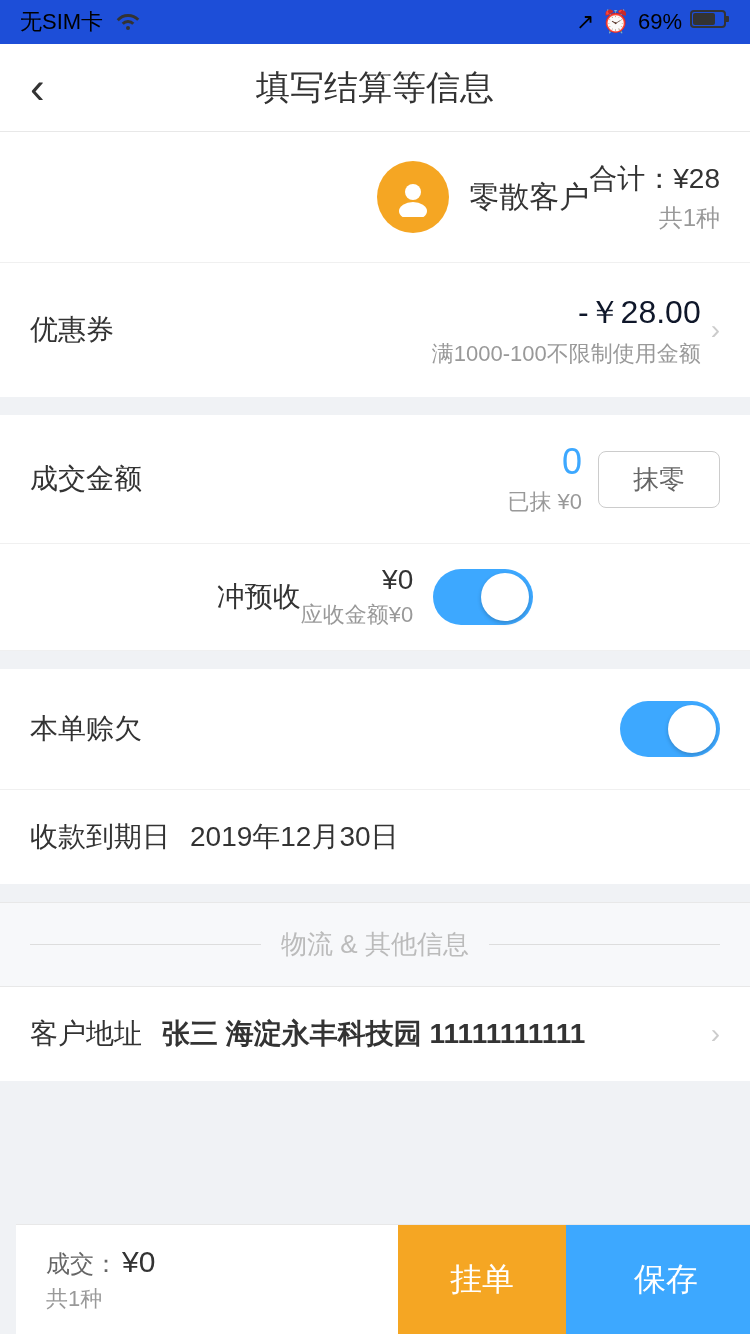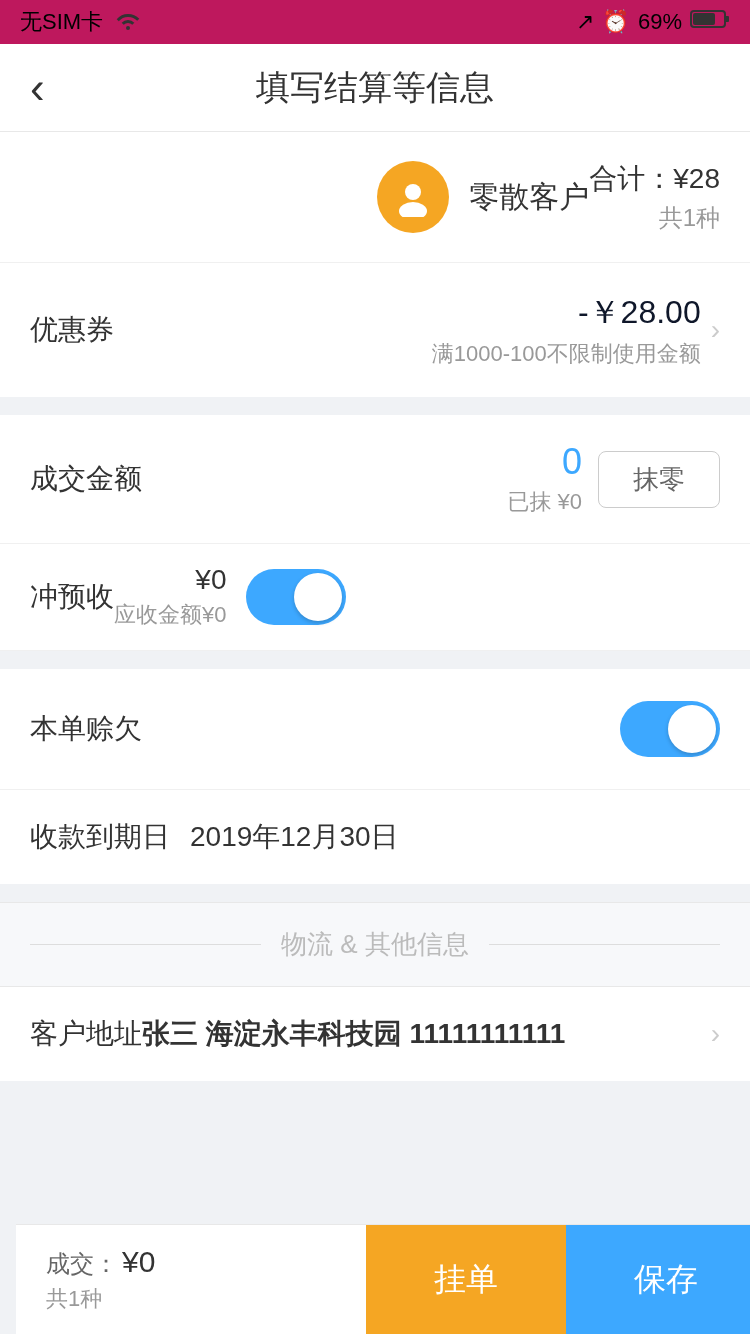--- a/index.html
+++ b/index.html
@@ -10,21 +10,21 @@
       width: 750px;
       min-height: 1334px;
       position: relative;
       overflow-x: hidden;
     }
 
     
     .status-bar {
       width: 750px;
       height: 44px;
-      background: #be185d;
+      background: #1d4ed8;
       display: flex;
       align-items: center;
       justify-content: space-between;
       padding: 16px 20px;
       font-size: 26px;
       font-weight: 500;
     }
     .status-left { display: flex; align-items: center; gap: 10px; font-size: 24px; }
     .status-center { font-size: 30px; font-weight: 600; }
     .status-right { display: flex; align-items: center; gap: 8px; font-size: 24px; }
@@ -155,21 +155,21 @@
       top: 4px;
       right: 4px;
       box-shadow: 0 2px 4px rgba(0,0,0,0.2);
     }
 
     
     .advance-row {
       background: #fff;
       display: flex;
       align-items: center;
-      justify-content: flex-start;
+      justify-content: center;
       padding: 20px 30px 20px 30px;
       border-bottom: 1px solid #f0f0f0;
     }
     .advance-label { font-size: 28px; color: #333; }
     .advance-right { display: flex; align-items: center; gap: 20px; }
     .advance-value-block { text-align: right; }
     .advance-value { font-size: 28px; color: #333; font-weight: 500; }
     .advance-sub { font-size: 22px; color: #999; margin-top: 4px; }
 
     
@@ -215,21 +215,21 @@
     }
 
     
     .address-row {
       background: #fff;
       display: flex;
       align-items: center;
       justify-content: space-between;
       padding: 28px 30px;
     }
-    .address-label { font-size: 28px; color: #333; flex-shrink: 0; }
+    .address-label { font-size: 28px; color: #333; flex-shrink: 0; margin-right: 20px; }
     .address-value { font-size: 28px; color: #333; flex: 1; font-weight: bold; }
     .address-chevron { font-size: 28px; color: #ccc; }
 
     
     .bottom-bar {
       position: fixed;
       bottom: 0;
       left: 16px;
       width: 750px;
       height: 110px;
@@ -239,21 +239,21 @@
       border-top: 1px solid #e8e8e8;
     }
     .bottom-left {
       flex: 1;
       padding: 0 30px;
     }
     .bottom-deal { font-size: 24px; color: #666; }
     .bottom-amount { font-size: 30px; color: #333; font-weight: 500; }
     .bottom-count { font-size: 22px; color: #999; margin-top: 4px; }
     .btn-pending {
-      width: 200px;
+      width: 168px;
       height: 110px;
       background: #f5a623;
       display: flex;
       align-items: center;
       justify-content: center;
       font-size: 32px;
       color: #fff;
       font-weight: 500;
       cursor: pointer;
       border: none;

